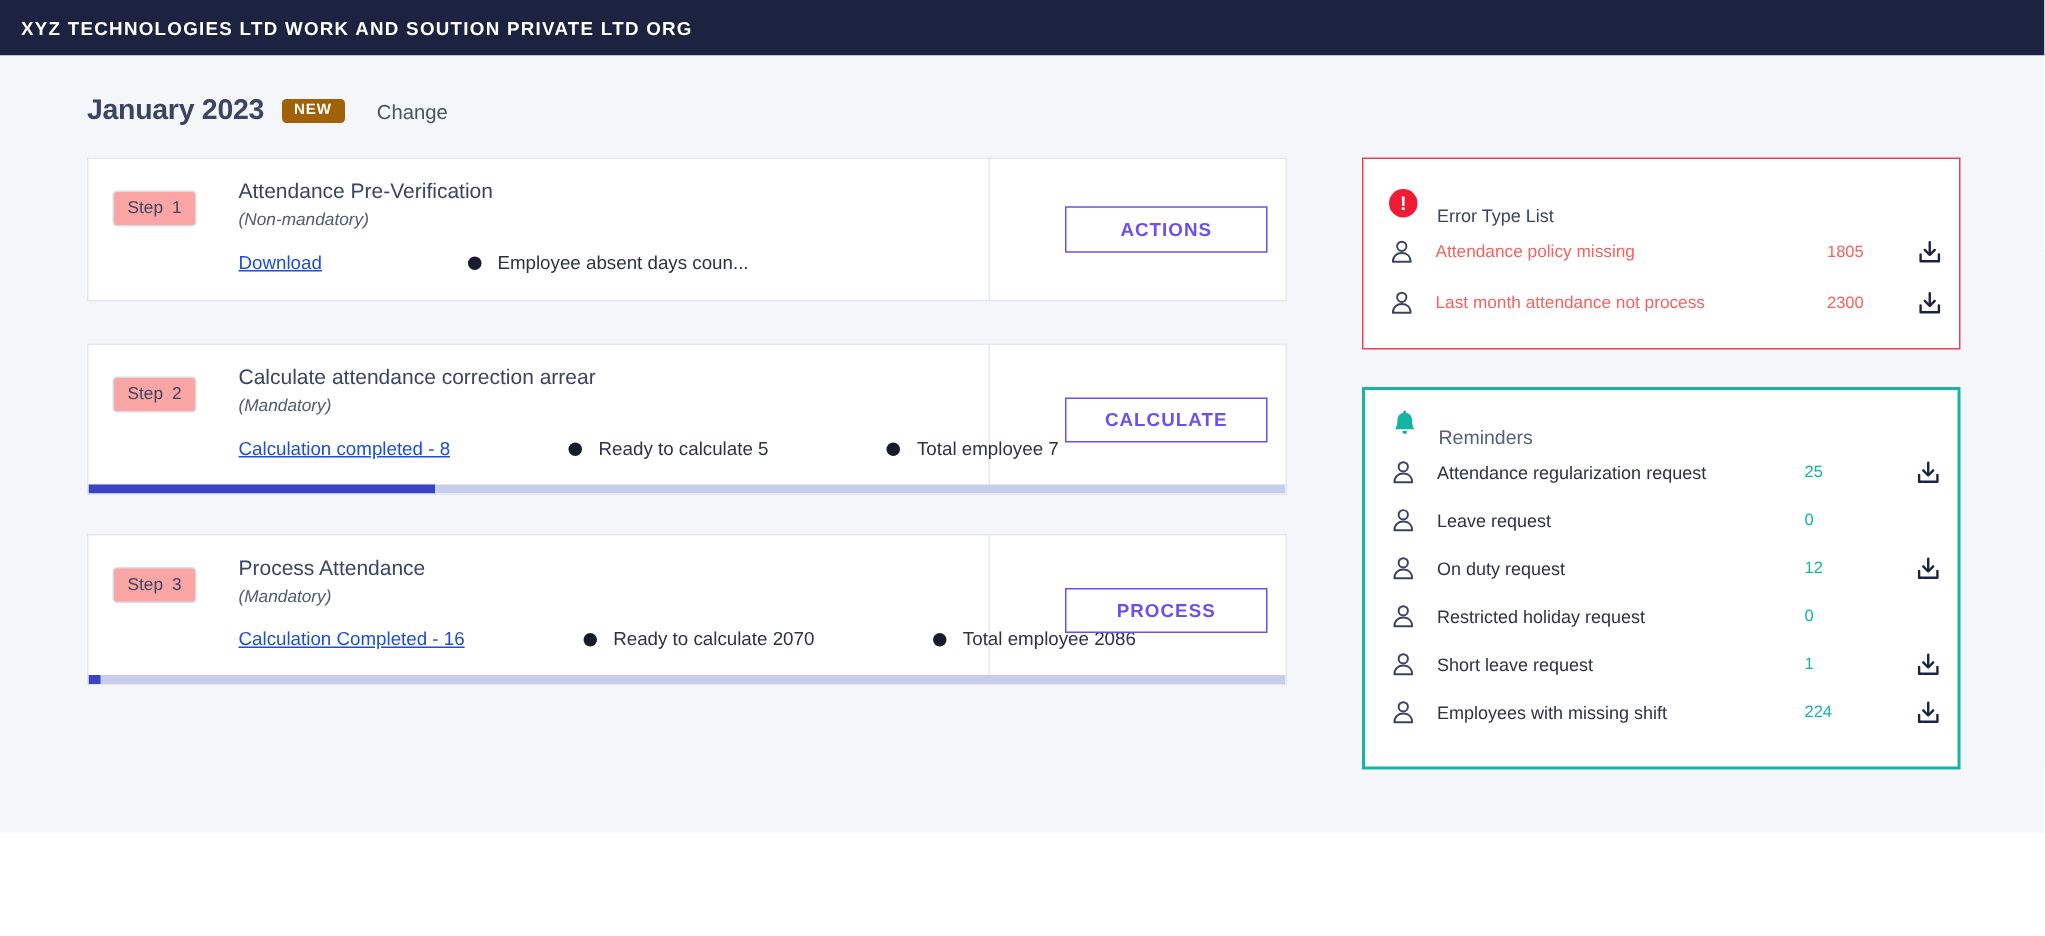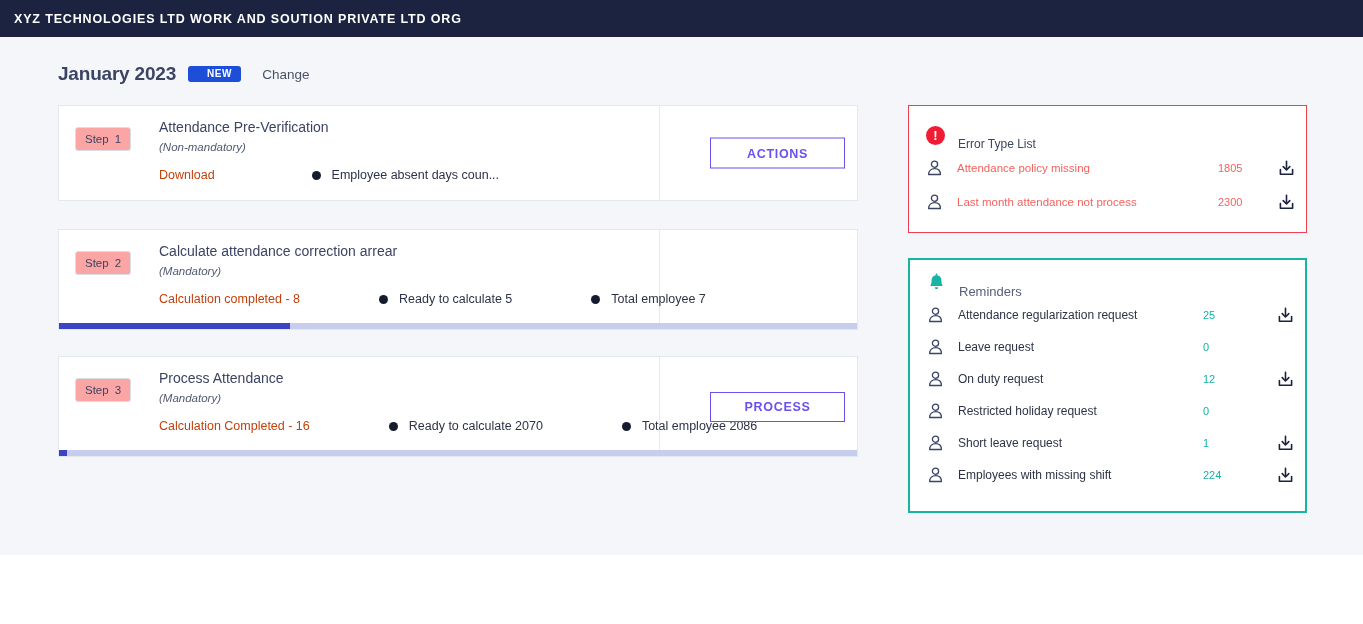--- a/index.html
+++ b/index.html
@@ -52,26 +52,26 @@
     align-items: center;
     gap: 12px;
   }
   .month-title {
     font-size: 19px;
     font-weight: bold;
     color: #3b4463;
     letter-spacing: -0.2px;
   }
   .new-badge {
-    background: #1d4ed8;
+    background: #a16207;
     color: #ffffff;
     font-size: 10px;
     font-weight: bold;
     letter-spacing: 0.6px;
-    padding: 3px 9px 3px 19px;
+    padding: 3px 9px 3px 8px;
     border-radius: 3px;
     line-height: 1;
   }
   .change-link {
     font-size: 13.5px;
     color: #4a5266;
     margin-left: 9px;
     cursor: pointer;
   }
 
@@ -127,21 +127,22 @@
 
   .metrics {
     position: absolute;
     left: 100px;
     top: 62px;
     display: flex;
     align-items: center;
   }
   .metric-link {
     font-size: 12.5px;
-    color: #c2410c;
+    color: #1d4ed8;
+    text-decoration: underline;
     cursor: pointer;
     white-space: nowrap;
   }
   .metric {
     display: flex;
     align-items: center;
     gap: 11px;
     font-size: 12.5px;
     color: #2d3346;
     white-space: nowrap;
@@ -320,20 +321,21 @@
           <span class="metric">
             <span class="dot"></span>
             <span>Ready to calculate 5</span>
           </span>
           <span class="gapB"></span>
           <span class="metric">
             <span class="dot"></span>
             <span>Total employee 7</span>
           </span>
         </div>
+        <button class="action-btn">CALCULATE</button>
         <div class="progress-track">
           <div class="progress-fill" style="width: 29%;"></div>
         </div>
       </div>
     </div>
 
     <div class="step-card c3">
       <div class="card-inner">
         <div class="vdivider"></div>
         <div class="step-badge">

